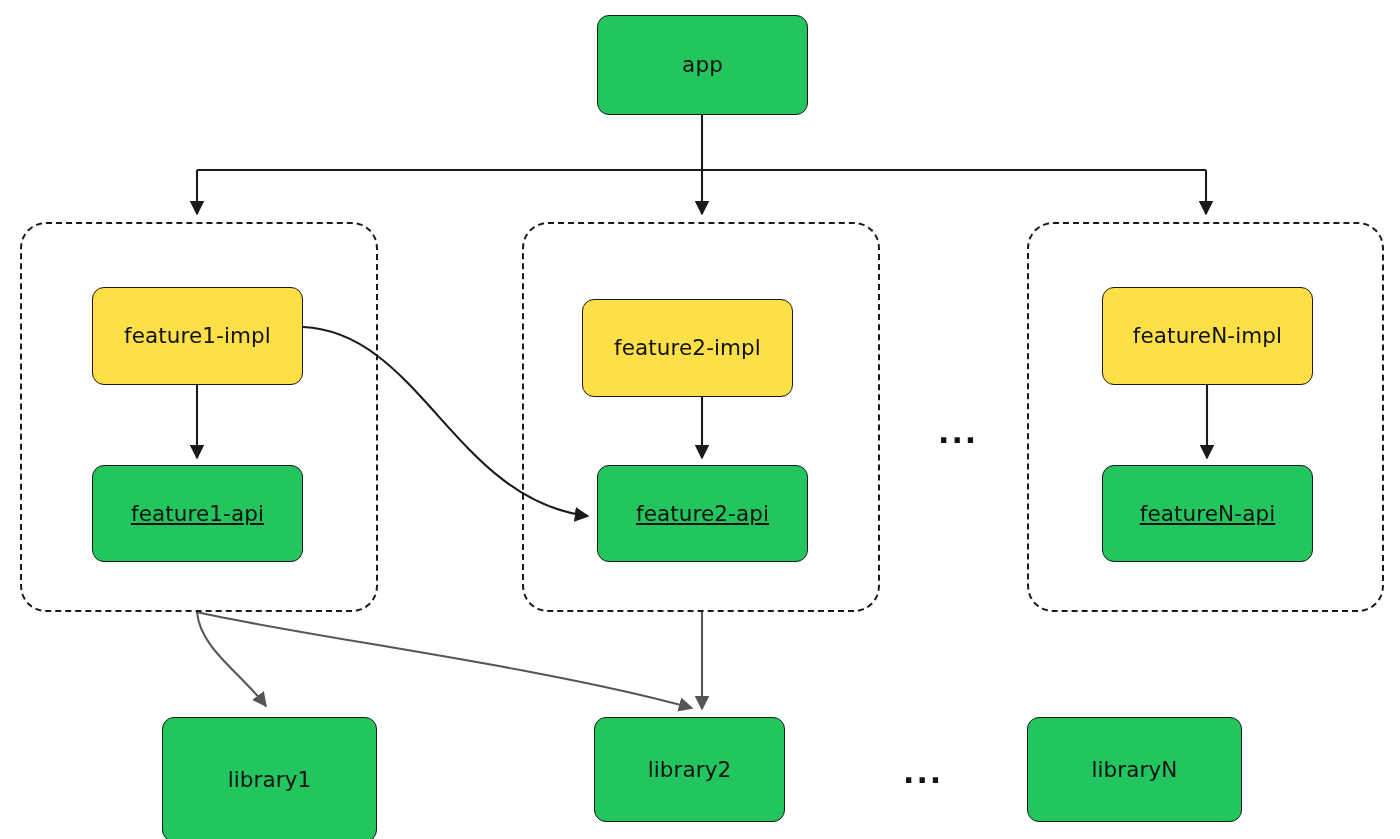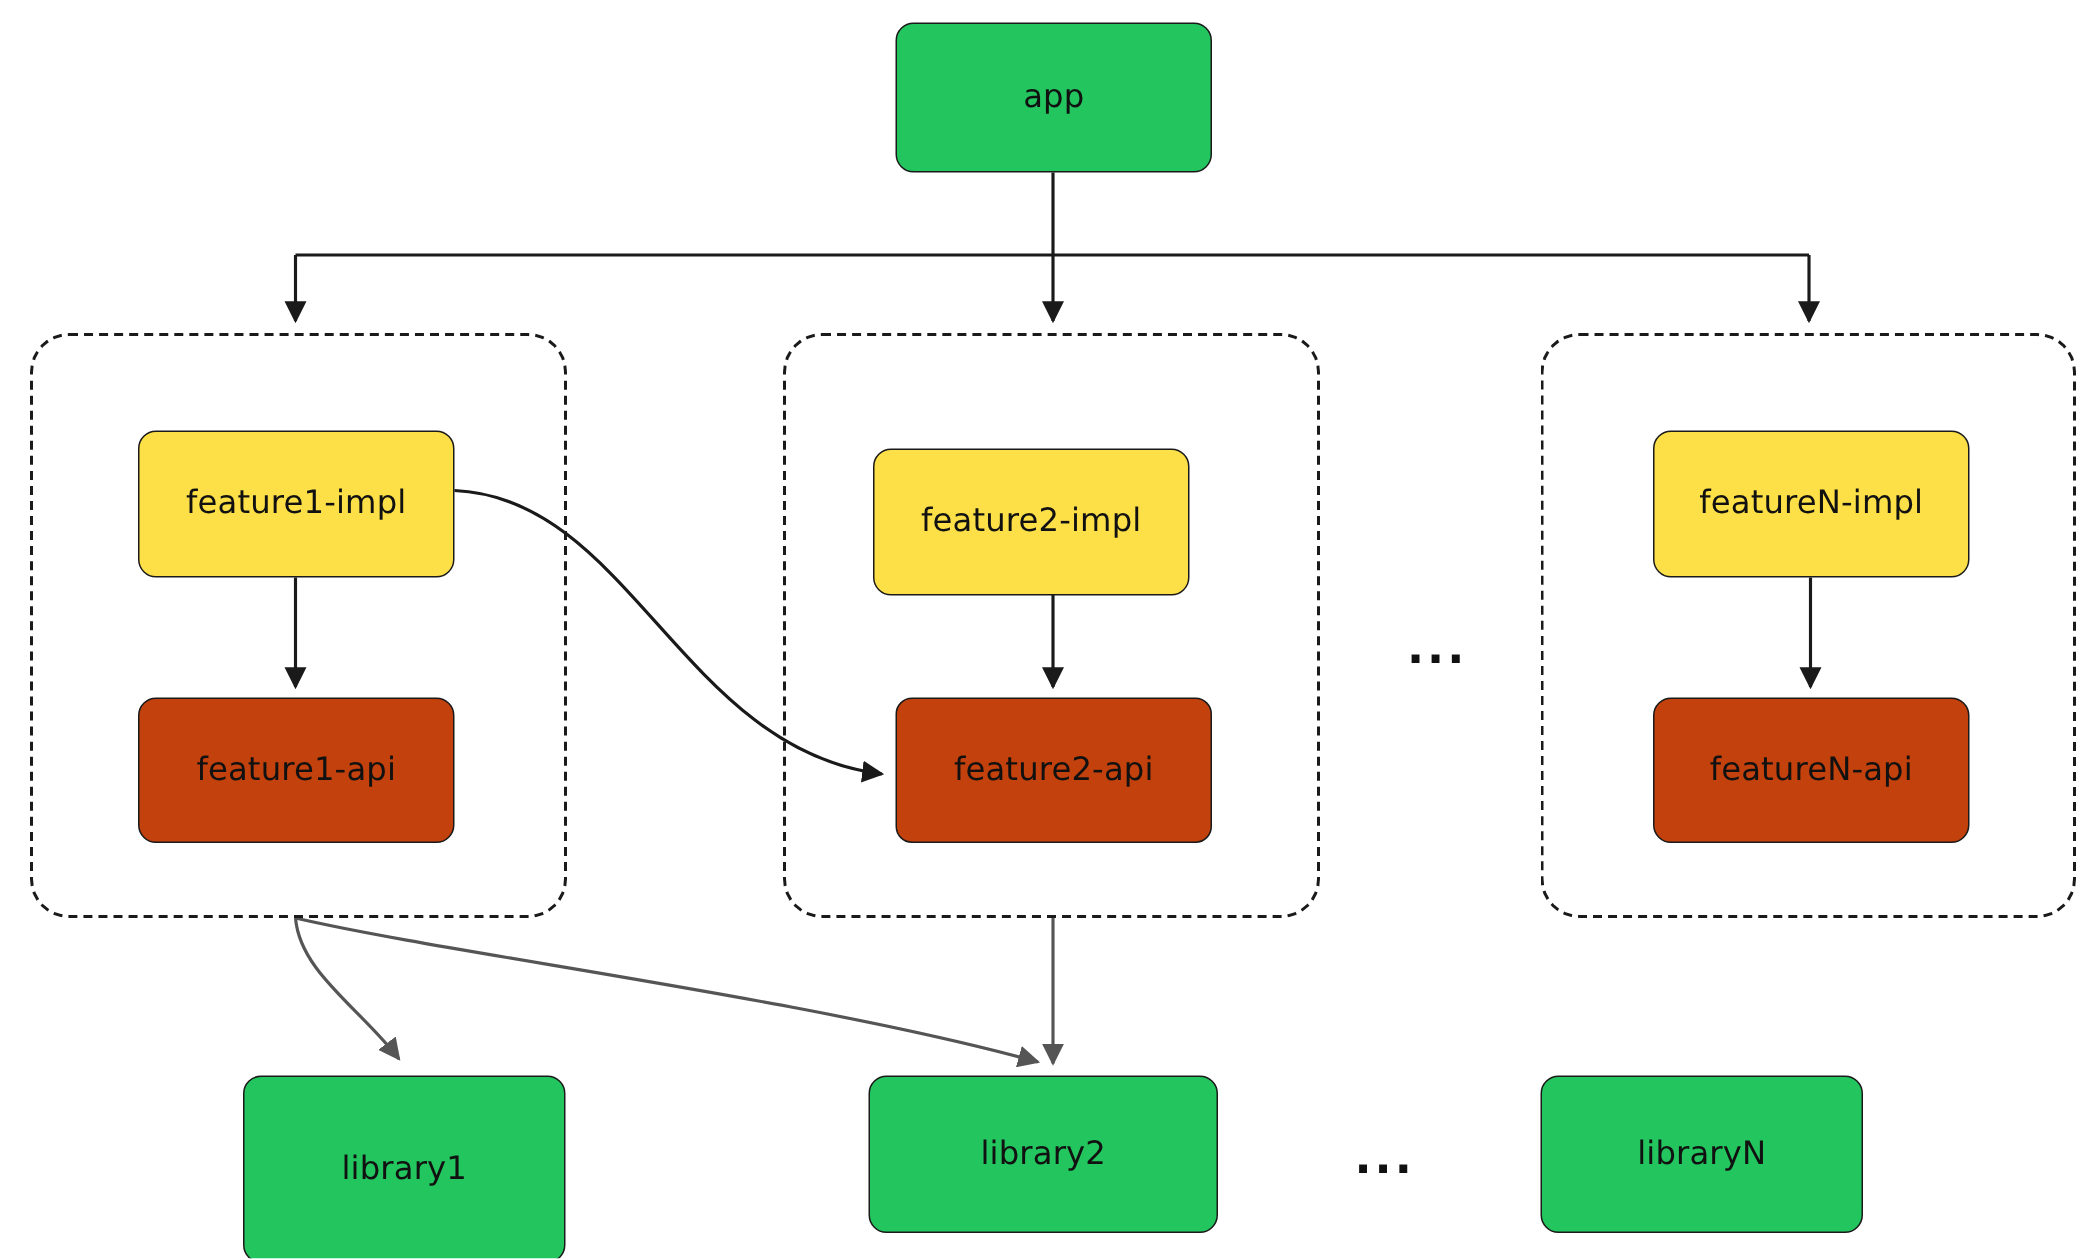--- a/index.html
+++ b/index.html
@@ -42,21 +42,22 @@
     text-align: center;
     white-space: nowrap;
   }
   .node-app, .node-library {
     background: #22c55e;
   }
   .node-impl {
     background: #fde047;
   }
   .node-api {
-    background: #c2410c;
+    background: #22c55e;
+    text-decoration: underline;
   }
   .group-box {
     position: absolute;
     box-sizing: border-box;
     border: 2.4px dashed #1a1a1a;
     border-radius: 26px;
     background: transparent;
   }
   .ellipsis {
     position: absolute;
@@ -108,25 +109,25 @@
   <div class="group-box" style="left:20px; top:222px; width:358px; height:390px;"></div>
   <div class="group-box" style="left:522px; top:222px; width:358px; height:390px;"></div>
   <div class="group-box" style="left:1027px; top:222px; width:357px; height:390px;"></div>
 
   <div class="node node-app" style="left:597px; top:15px; width:211px; height:100px;">app</div>
 
   <div class="node node-impl" style="left:92px; top:287px; width:211px; height:98px;">feature1-impl</div>
   <div class="node node-api" style="left:92px; top:465px; width:211px; height:97px;">feature1-api</div>
 
   <div class="node node-impl" style="left:582px; top:287px; width:211px; height:98px;margin-top:12px;">feature2-impl</div>
-  <div class="node node-api" style="left:597px; top:465px; width:211px; height:97px;border-radius:11px;">feature2-api</div>
+  <div class="node node-api" style="left:597px; top:465px; width:211px; height:97px;">feature2-api</div>
 
   <div class="node node-api" style="left:1102px; top:465px; width:211px; height:97px;">featureN-api</div>
   <div class="node node-impl" style="left:1102px; top:287px; width:211px; height:98px;">featureN-impl</div>
 
   <div class="node node-library" style="left:162px; top:717px; width:215px; height:125px;text-align:right;">library1</div>
-  <div class="node node-library" style="left:579px; top:717px; width:233px; height:105px;">library2</div>
+  <div class="node node-library" style="left:594px; top:717px; width:191px; height:105px;">library2</div>
   <div class="node node-library" style="left:1027px; top:717px; width:215px; height:105px;">libraryN</div>
 
   <div class="ellipsis" style="left:938px; top:418px;">...</div>
   <div class="ellipsis" style="left:903px; top:758px;">...</div>
 
 </div>
 
 </body></html>

